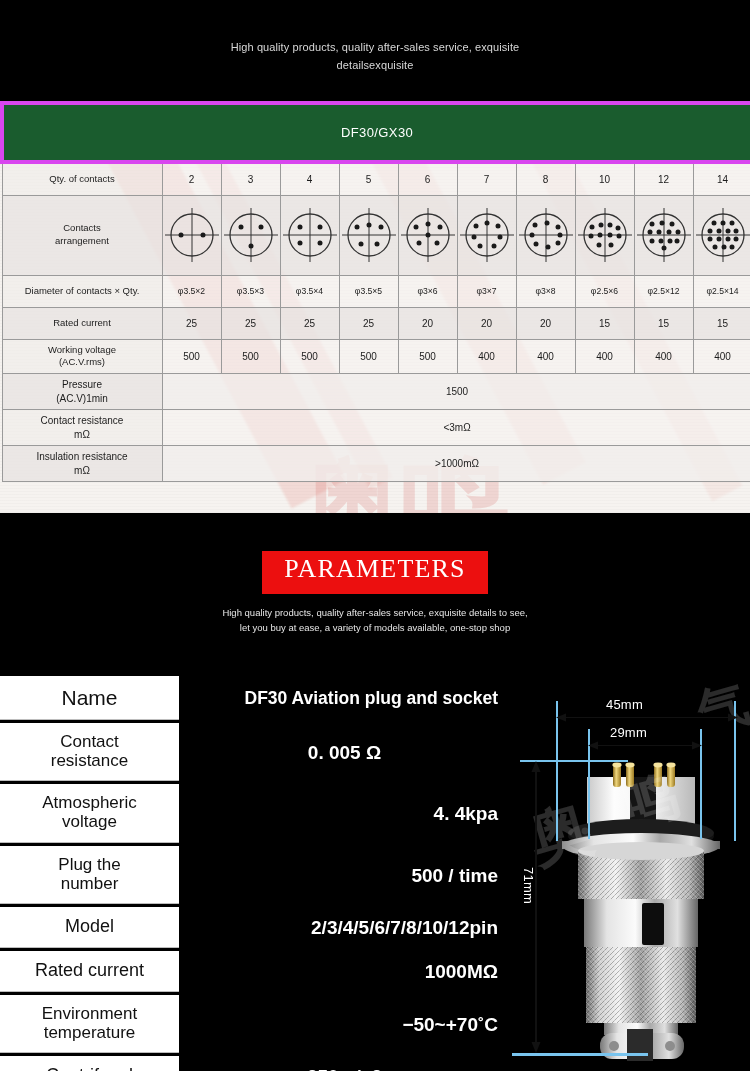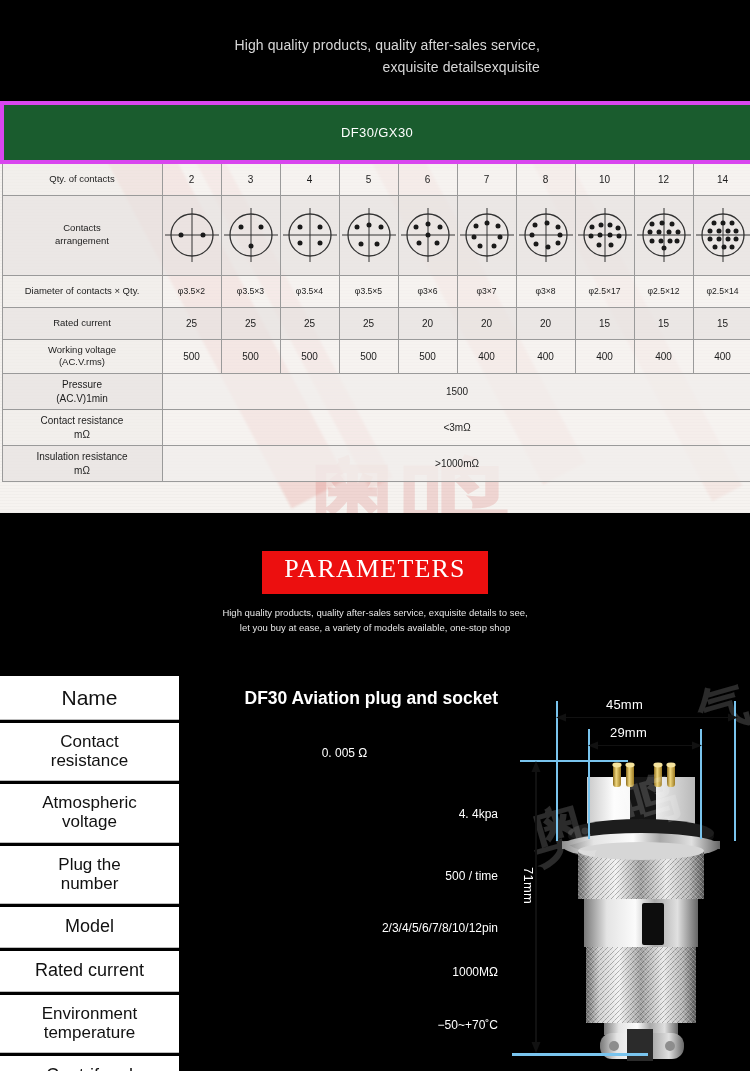--- a/index.html
+++ b/index.html
@@ -8,21 +8,21 @@
     width:750px; height:1071px; position:relative; overflow:hidden;
     font-family:"Liberation Sans", sans-serif; color:#fff;
   }
 
   
   .top-strip {
     position:absolute; left:0; top:0; width:750px; height:101px;
     background:#000; display:flex; align-items:center; justify-content:center;
   }
   .top-tagline {
-    text-align:right; font-size:14px; line-height:1.55;
+    text-align:center; font-size:11px; line-height:1.55;
     color:#d8d8d8; letter-spacing:.1px; max-width:330px;
     padding-top:12px;
   }
 
   
   .spec-section {
     position:absolute; left:0; top:101px; width:750px; height:412px;
     background:#f4f1ee; overflow:hidden;
   }
   .paper-bg {
@@ -99,22 +99,22 @@
   table.params {
     position:absolute; left:0; top:0; width:510px;
     border-collapse:separate; border-spacing:0 3px; table-layout:fixed;
   }
   table.params td { vertical-align:middle; }
   .params .lab {
     width:179px; background:#fff; color:#111; text-align:center;
     font-size:18px; line-height:1.1; padding:10px 4px; font-weight:400;
   }
   .params .val {
-    background:#000; color:#fff; font-size:12px; padding:6px 12px;
-    border-top:1px solid #000; font-weight:400;
+    background:#000; color:#fff; font-size:19px; padding:6px 12px;
+    border-top:1px solid #000; font-weight:700;
   }
   .params tr.r0 .lab { font-size:21px; }
   .params tr.r0 .val { font-size:17.5px; font-weight:700; }
   .params .val.c  { text-align:center; }
   .params .val.l  { text-align:right;padding-left:24px; }
   .params .val.r  { text-align:right; }
   .params .lab.sm { font-size:17px; }
   .params tr td.lab { border-bottom:1px solid #bdbdbd; }
 
   
@@ -342,21 +342,21 @@
         </tr>
       <tr class="r-dia">
         <td class="rowlab">Diameter of contacts × Qty.</td>
       <td class="cell-dia">φ3.5×2</td>
           <td class="cell-dia">φ3.5×3</td>
           <td class="cell-dia">φ3.5×4</td>
           <td class="cell-dia">φ3.5×5</td>
           <td class="cell-dia">φ3×6</td>
           <td class="cell-dia">φ3×7</td>
           <td class="cell-dia">φ3×8</td>
-          <td class="cell-dia">φ2.5×17</td>
+          <td class="cell-dia">φ2.5×6</td>
           <td class="cell-dia">φ2.5×12</td>
           <td class="cell-dia">φ2.5×14</td>
         </tr>
       <tr class="r-cur shade">
         <td class="rowlab shade">Rated current</td>
       <td class="cell shade">25</td>
           <td class="cell shade">25</td>
           <td class="cell shade">25</td>
           <td class="cell shade">25</td>
           <td class="cell shade">20</td>

